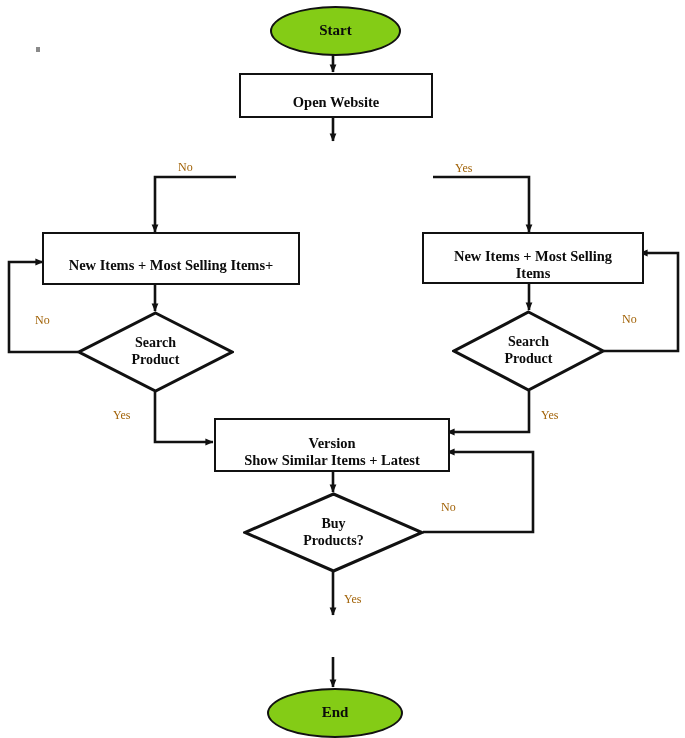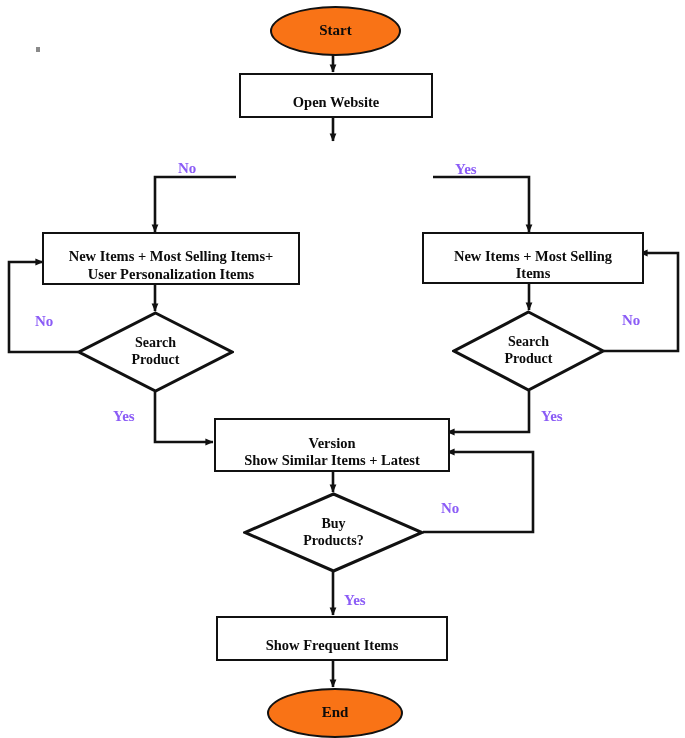--- a/index.html
+++ b/index.html
@@ -4,29 +4,29 @@
 <style>
   html,body{margin:0;padding:0;background:#ffffff;}
   body{width:685px;height:738px;overflow:hidden;font-family:"Liberation Serif",serif;}
   #stage{position:relative;width:685px;height:738px;background:#fff;}
   svg#wires{position:absolute;left:0;top:0;width:685px;height:738px;}
 
   .node{position:absolute;display:flex;align-items:center;justify-content:center;
         text-align:center;font-weight:bold;color:#0b0b0b;line-height:1.18;
         font-family:"Liberation Serif",serif;}
 
-  .terminal{border:2.5px solid #111;border-radius:50%;background:#f97316;font-size:15px;}
+  .terminal{border:2.5px solid #111;border-radius:50%;background:#84cc16;font-size:15px;}
   .process{border:2.5px solid #111;background:#fff;font-size:14.5px;}
   .process .txt{padding:0 6px;margin-top:14px;}
 
   .decision{background:transparent;}
   .decision .dtext{position:relative;z-index:2;font-size:14px;color:#0b0b0b;}
   .decision svg{position:absolute;left:0;top:0;width:100%;height:100%;z-index:1;}
 
-  .edge-label{position:absolute;font-weight:bold;font-size:15px;color:#8b5cf6;
+  .edge-label{position:absolute;font-weight:normal;font-size:12px;color:#a16207;
               font-family:"Liberation Serif",serif;white-space:nowrap;}
   .speck{position:absolute;width:4px;height:5px;background:#8a8a8a;}
 </style>
 </head>
 <body>
 
 <div id="stage">
 
   <svg id="wires" viewBox="0 0 685 738">
     <defs>
@@ -73,21 +73,20 @@
   </div>
 
   <div class="node process" style="left:239px;top:73px;width:190px;height:41px;">
     <span class="txt">Open Website</span>
   </div>
 
 
   <div class="node process" style="left:42px;top:232px;width:254px;height:49px;">
     <div class="txt">
       <div>New Items +  Most Selling Items+</div>
-      <div>User Personalization Items</div>
     </div>
   </div>
 
   <div class="node process" style="left:422px;top:232px;width:218px;height:48px;text-align:center;">
     <div class="txt">
       <div>New Items +  Most Selling</div>
       <div>Items</div>
     </div>
   </div>
 
@@ -121,23 +120,20 @@
   <div class="node decision" style="left:243px;top:492px;width:181px;height:81px;">
     <svg viewBox="0 0 181 81" preserveAspectRatio="none">
       <polygon points="90.5,2 179,40.5 90.5,79 2,40.5" fill="#fff" stroke="#111" stroke-width="3" vector-effect="non-scaling-stroke"></polygon>
     </svg>
     <div class="dtext">
       <div>Buy</div>
       <div>Products?</div>
     </div>
   </div>
 
-  <div class="node process" style="left:216px;top:616px;width:228px;height:41px;">
-    <span class="txt">Show Frequent Items</span>
-  </div>
 
   <div class="node terminal" style="left:267px;top:688px;width:132px;height:46px;">
     <span>End</span>
   </div>
 
   <div class="edge-label" style="left:178px;top:160px;">No</div>
   <div class="edge-label" style="left:455px;top:161px;">Yes</div>
   <div class="edge-label" style="left:35px;top:313px;">No</div>
   <div class="edge-label" style="left:113px;top:408px;">Yes</div>
   <div class="edge-label" style="left:622px;top:312px;">No</div>

